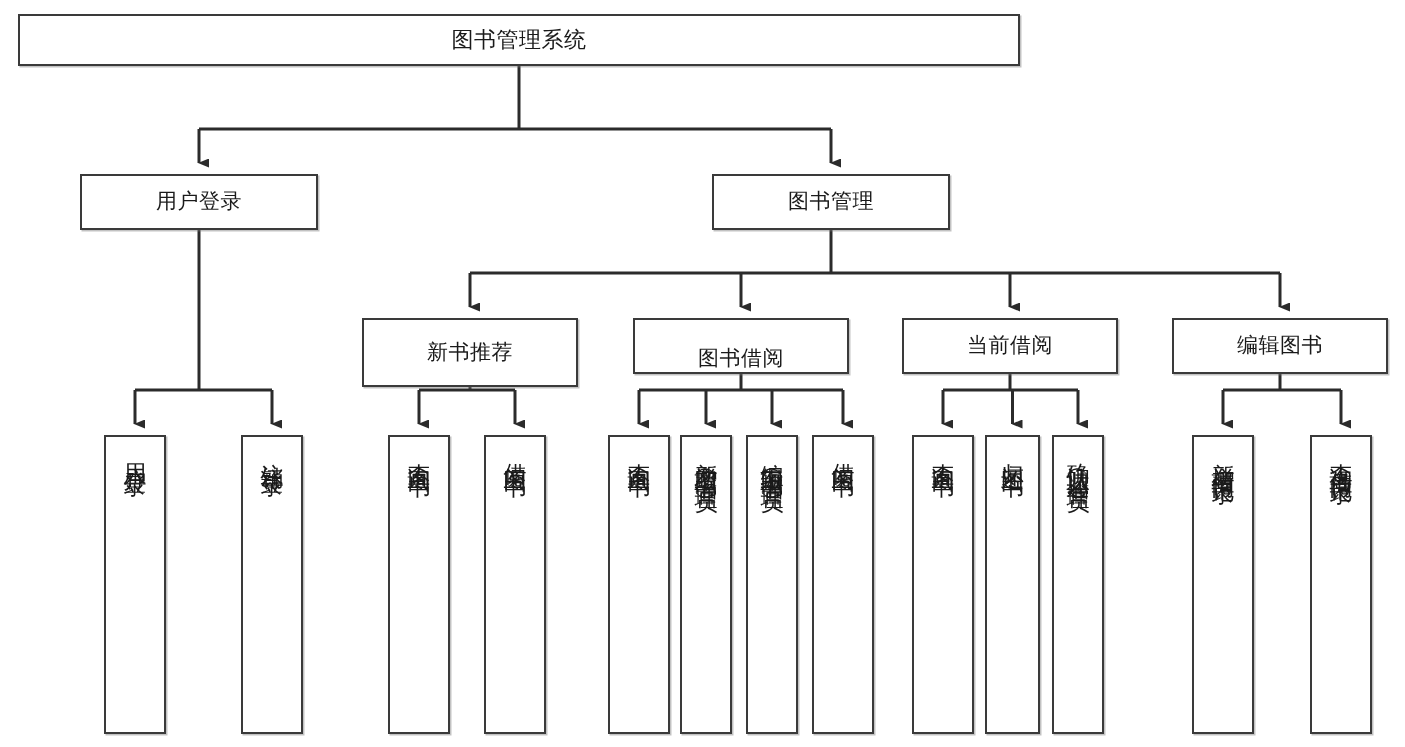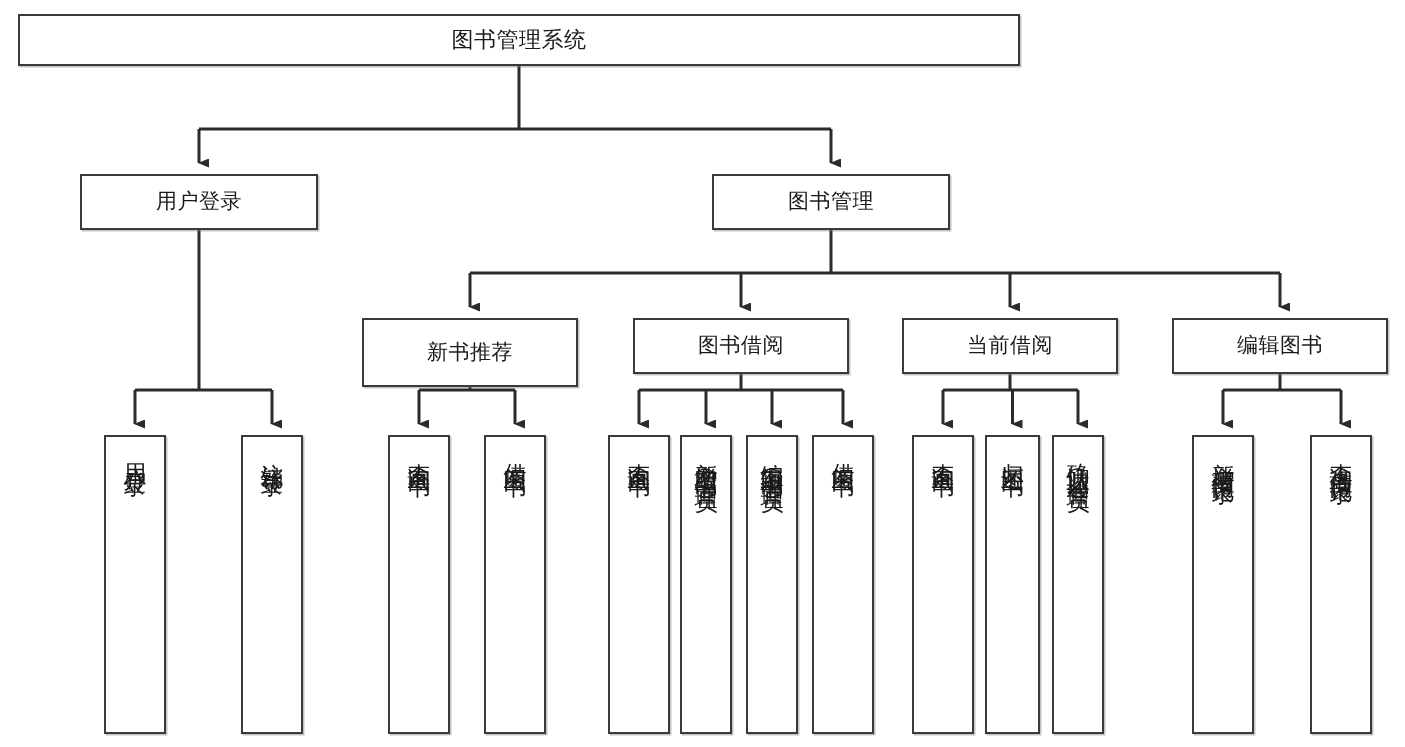--- a/index.html
+++ b/index.html
@@ -127,21 +127,21 @@
       </div>
       <div class="node h" style="left: 80px; top: 174px; width: 238px; height: 56px;">
         <span class="cap">用户登录</span>
       </div>
       <div class="node h" style="left: 712px; top: 174px; width: 238px; height: 56px;">
         <span class="cap">图书管理</span>
       </div>
       <div class="node h" style="left: 362px; top: 318px; width: 216px; height: 69px;">
         <span class="cap">新书推荐</span>
       </div>
-      <div class="node h" style="left: 633px; top: 318px; width: 216px; height: 56px;">
+      <div class="node h" style="left: 633px; top: 318px; width: 216px; height: 56px; align-items: flex-end;">
         <span class="cap">图书借阅</span>
       </div>
       <div class="node h" style="left: 902px; top: 318px; width: 216px; height: 56px;">
         <span class="cap">当前借阅</span>
       </div>
       <div class="node h" style="left: 1172px; top: 318px; width: 216px; height: 56px;">
         <span class="cap">编辑图书</span>
       </div>
       <div class="node v" style="left: 104px; top: 435px; width: 62px; height: 299px;">
         <span class="cap">用户登录</span>

